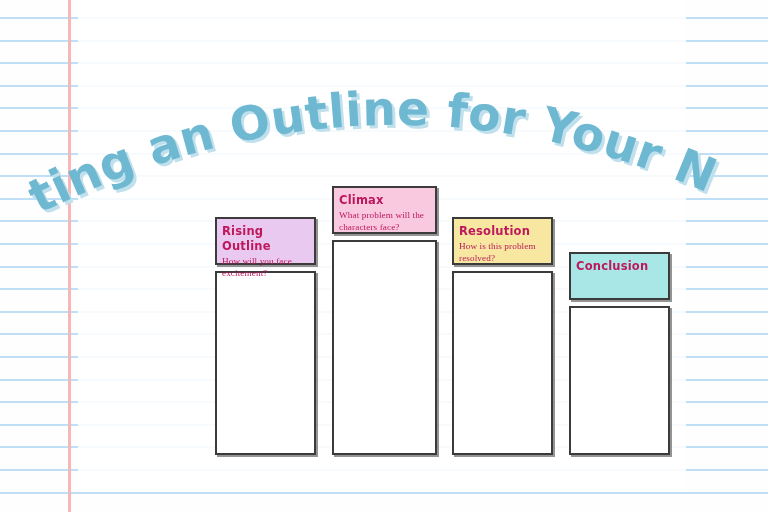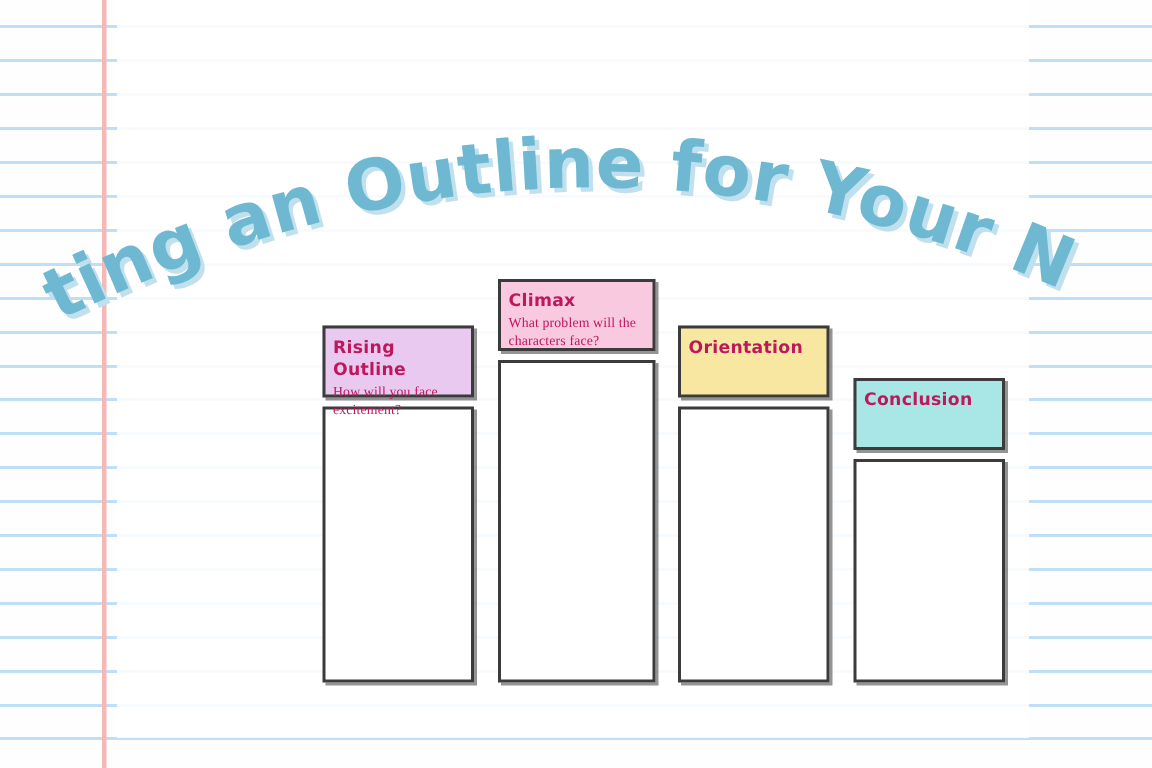--- a/index.html
+++ b/index.html
@@ -157,21 +157,22 @@
     <div class="col" style="left:332px; top:186px; width:105px;">
       <div class="stage-header" style="background:#f9c9e0; height:48px;">
         <div class="stage-title">Climax</div>
         <div class="stage-prompt">What problem will the characters face?</div>
       </div>
       <div class="stage-writing-box" style="height:215px;"></div>
     </div>
 
     <div class="col" style="left:452px; top:217px; width:101px;">
       <div class="stage-header" style="background:#f7e7a0; height:48px;">
-        <div class="stage-title">Orientation</div>
+        <div class="stage-title">Resolution</div>
+        <div class="stage-prompt">How is this problem resolved?</div>
       </div>
       <div class="stage-writing-box" style="height:184px;"></div>
     </div>
 
     <div class="col" style="left:569px; top:252px; width:101px;">
       <div class="stage-header" style="background:#a9e6e6; height:48px;">
         <div class="stage-title">Conclusion</div>
       </div>
       <div class="stage-writing-box" style="height:149px;"></div>
     </div>

